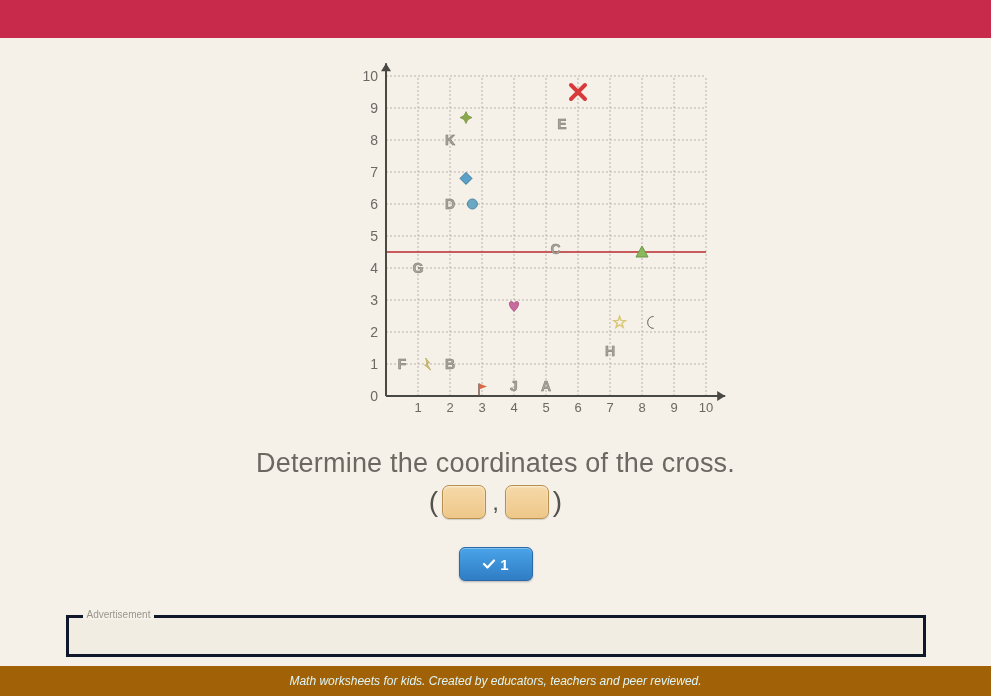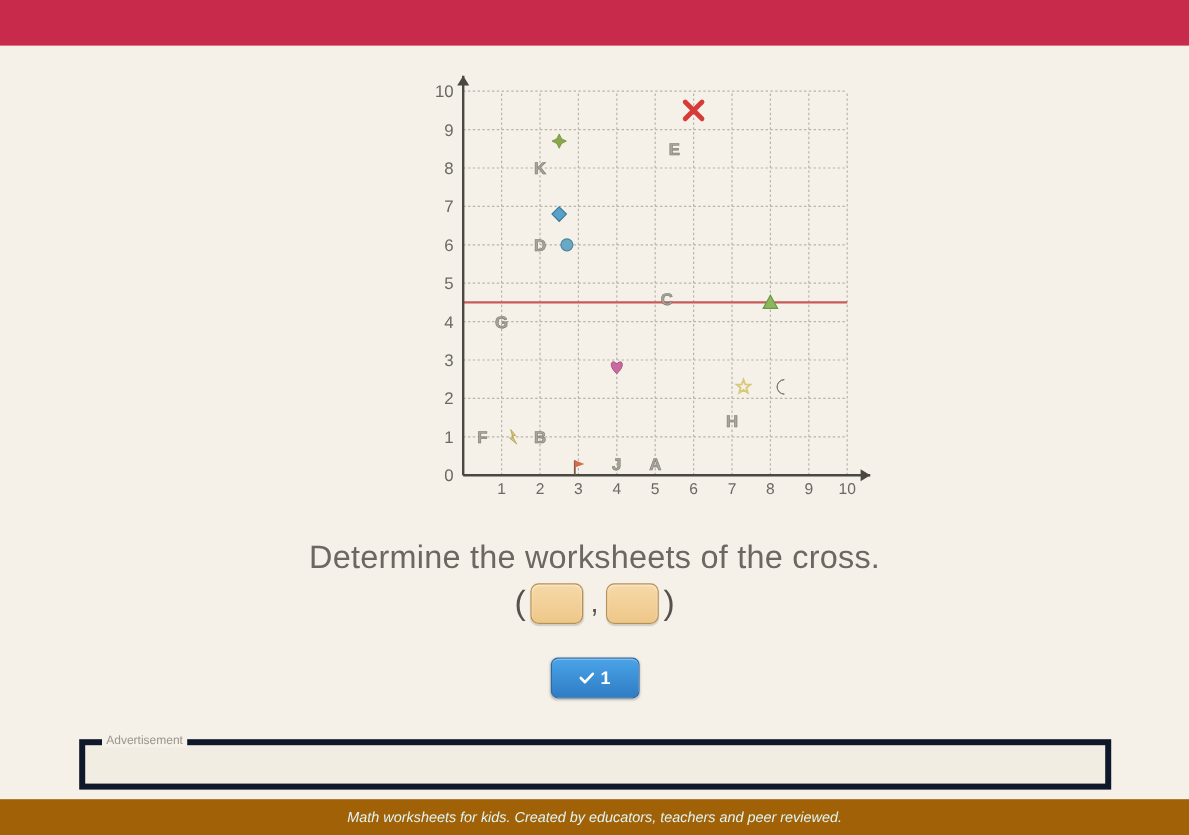--- a/index.html
+++ b/index.html
@@ -104,21 +104,21 @@
     font-size: 15px;
     font-weight: bold;
     cursor: pointer;
     box-shadow: 0 1px 2px rgba(0,0,0,0.25), inset 0 1px 0 rgba(255,255,255,0.3);
     gap: 4px;
   }
   .ad-box {
     margin: 34px auto 0 auto;
     width: 860px;
     height: 42px;
-    border: 5px solid #0f172a;
+    border: 3px solid #0f172a;
     background: #f2ede3;
     position: relative;
   }
   .ad-label {
     position: absolute;
     top: -9px;
     left: 14px;
     font-size: 10px;
     color: #9a968c;
     background: #f5f0e8;
@@ -215,21 +215,21 @@
           <path d="M 79.6 302 L 83.6 307 L 80.6 307 L 84.6 314 L 78.6 309 L 81.6 309 Z" fill="#d8c878" stroke="#b8a858" stroke-width="0.8"></path>
           <text x="104" y="308" class="point-letter">B</text>
           <line x1="133" y1="327.6" x2="133" y2="339.6" stroke="#7a5a4a" stroke-width="1.5"></line>
           <path d="M 133 327.6 L 141 330.6 L 133 333.6 Z" fill="#d86a4a"></path>
           <text x="168" y="330.4" class="point-letter">J</text>
           <text x="200" y="330.4" class="point-letter">A</text>
         </g>
     </svg>
   </div>
 
-  <div class="question">Determine the worksheets of the cross.</div>
+  <div class="question">Determine the coordinates of the cross.</div>
 
   <div class="answer-row">
     <span class="paren">(</span>
     <span class="input-box"></span>
     <span class="comma">,</span>
     <span class="input-box"></span>
     <span class="paren">)</span>
   </div>
 
   <div class="check-btn">

